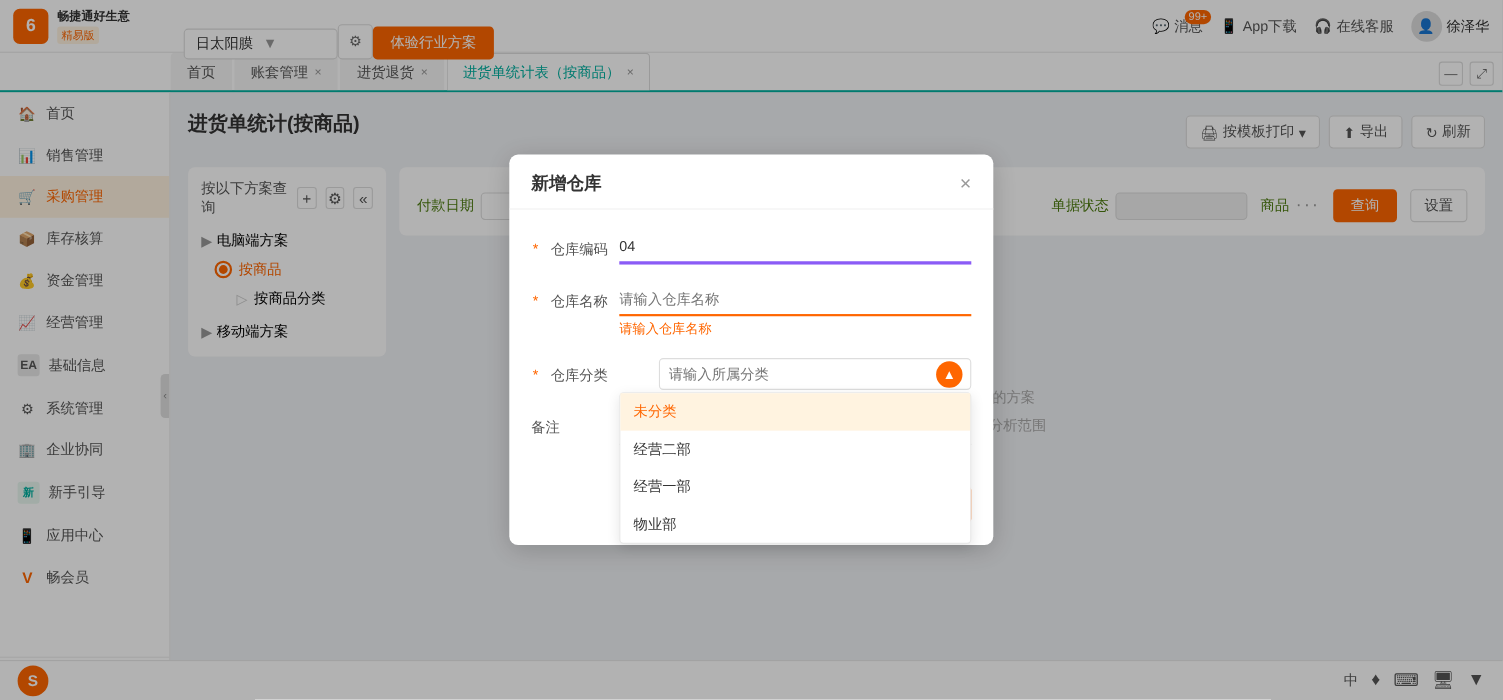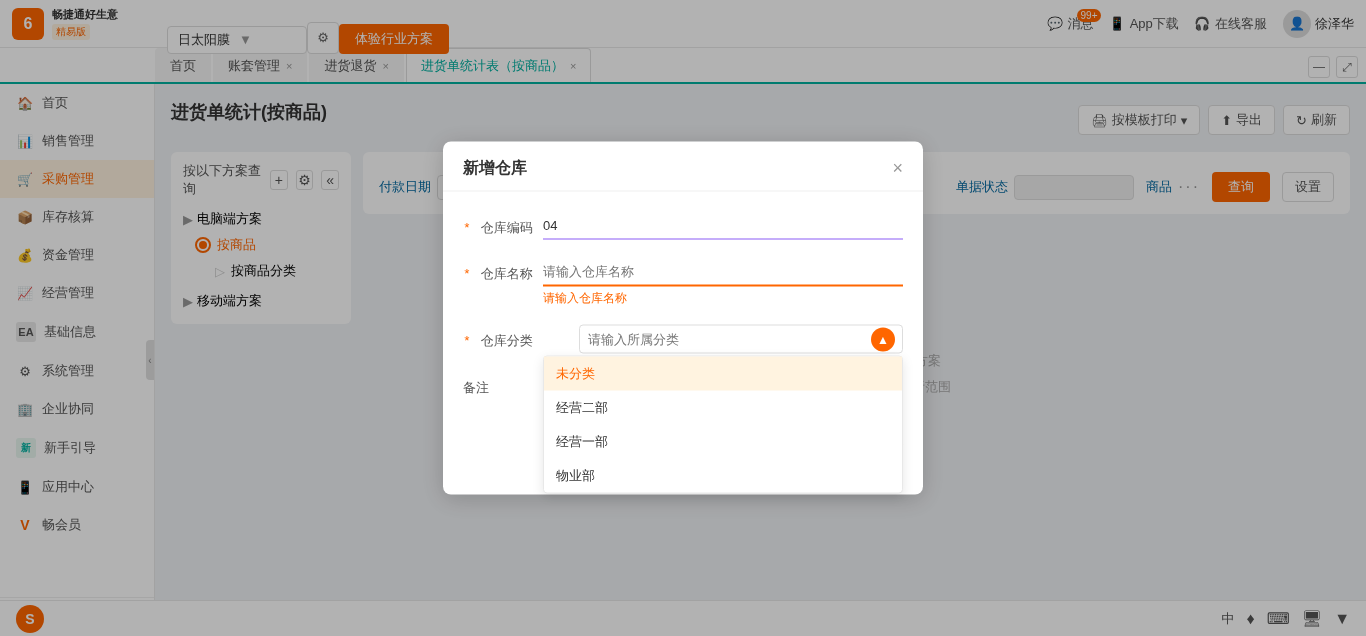--- a/index.html
+++ b/index.html
@@ -151,51 +151,51 @@
     }
     .query-header { display: flex; align-items: center; margin-bottom: 8px; color: #555; font-size: 13px; gap: 8px; }
     .plan-tree { font-size: 13px; }
     .plan-group { margin-left: 12px; }
     .plan-item { display: flex; align-items: center; gap: 6px; padding: 4px 0; cursor: pointer; }
     .plan-item.selected { color: #f60; }
     .plan-item .radio-btn { width: 16px; height: 16px; border-radius: 50%; border: 2px solid #f60; display: flex; align-items: center; justify-content: center; }
     .plan-item .radio-inner { width: 8px; height: 8px; border-radius: 50%; background: #f60; }
     .filter-row { display: flex; align-items: center; gap: 12px; flex-wrap: wrap; margin-top: 8px; }
     .filter-item { display: flex; align-items: center; gap: 6px; }
-    .filter-label { color: #0369a1; white-space: nowrap; }
+    .filter-label { color: #4d7c0f; white-space: nowrap; }
     .filter-input { border: 1px solid #ddd; border-radius: 4px; padding: 4px 8px; font-size: 13px; width: 140px; }
     .filter-select { border: 1px solid #ddd; border-radius: 4px; padding: 4px 8px; font-size: 13px; width: 120px; appearance: none; }
 
     
     .overlay {
       position: fixed; top: 0; left: 0; right: 0; bottom: 0;
       background: rgba(0,0,0,0.3); z-index: 100;
     }
 
     
     .dialog {
       position: fixed; top: 50%; left: 50%; transform: translate(-50%, -50%);
-      background: #fff; border-radius: 8px; width: 480px;
+      background: #fff; border-radius: 8px; width: 440px;
       box-shadow: 0 4px 24px rgba(0,0,0,0.18); z-index: 200;
       padding-bottom: 20px;
     }
     .dialog-header {
       display: flex; align-items: center; justify-content: space-between;
       padding: 16px 20px 12px;
       border-bottom: 1px solid #f0f0f0;
     }
     .dialog-title { font-size: 16px; font-weight: bold; color: #333; }
     .dialog-close { cursor: pointer; color: #999; font-size: 18px; }
     .dialog-body { padding: 20px 20px 0; }
     .form-row { margin-bottom: 18px; display: flex; align-items: flex-start; gap: 0; }
     .form-label { min-width: 80px; color: #555; font-size: 13px; padding-top: 7px; text-align: left; padding-right: 10px; font-family: Liberation Mono, monospace; }
     .form-label .required { color: #f60; margin-right: 2px; }
     .form-field { flex: 1; }
     .form-input {
-      width: 100%; border: none; border-bottom: 1px solid #8b5cf6;
+      width: 100%; border: none; border-bottom: 3px solid #8b5cf6;
       padding: 6px 0; font-size: 13px; color: #333; outline: none;
       background: transparent;
     }
     .form-input.error { border-bottom: 2px solid #f60; }
     .error-msg { color: #f60; font-size: 12px; margin-top: 3px; }
     .category-input-wrap { position: relative; padding-left: 36px; }
     .category-input {
       width: 100%; border: 1px solid #ddd; border-radius: 4px;
       padding: 6px 30px 6px 8px; font-size: 13px; outline: none;
     }

